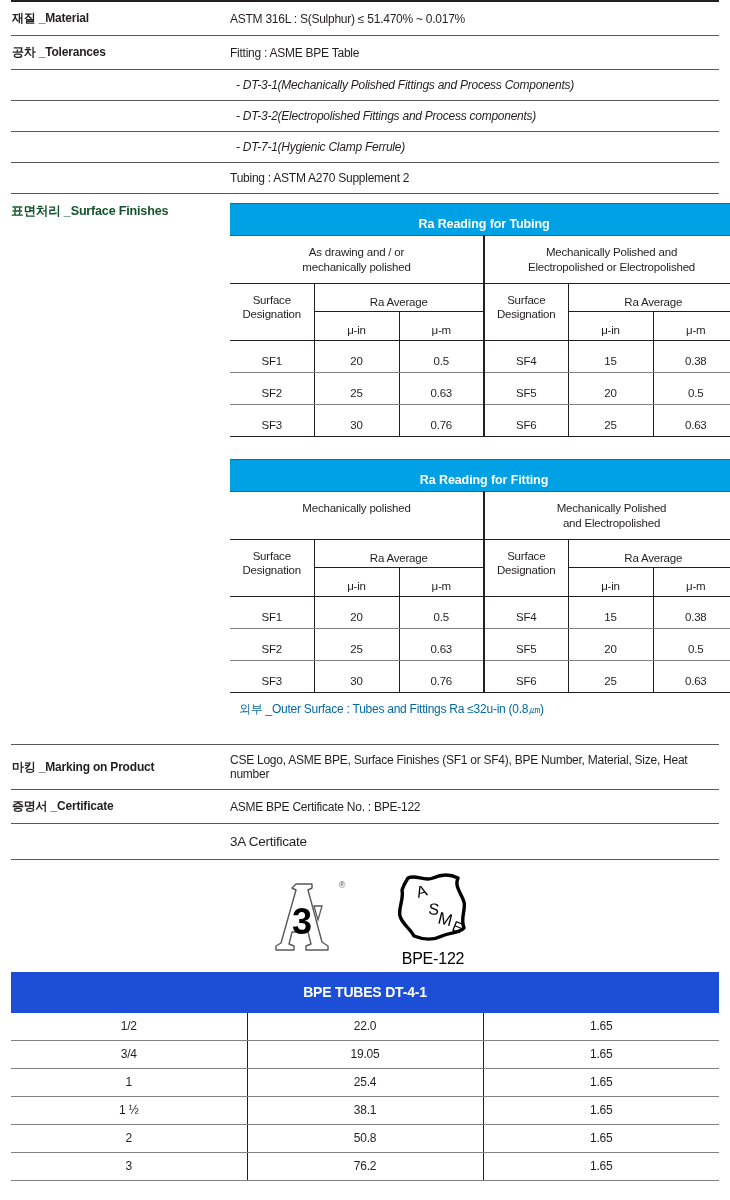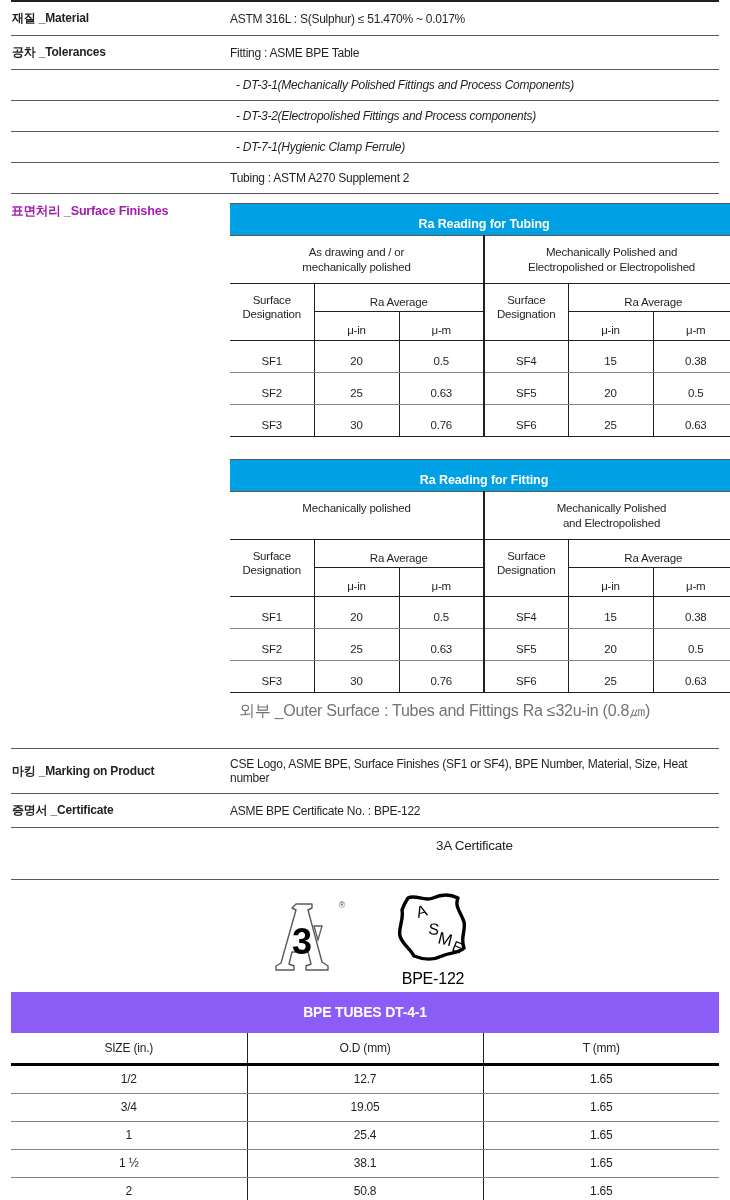--- a/index.html
+++ b/index.html
@@ -50,33 +50,33 @@
     font-size: 12px;
     letter-spacing: -0.25px;
     padding: 8px 0 8px 9px;
     color: #231f20;
   }
   .spec td.value.indent {
     padding-left: 15px;
     font-style: italic;
   }
   .spec td.nolabel { }
-  .spec tr.tall td { padding-top: 10px; padding-bottom: 26px; text-align: center; }
+  .spec tr.tall td { padding-top: 10px; padding-bottom: 10px; }
 
   
   .sf-row td {
     padding-top: 9px !important;
     padding-bottom: 0 !important;
     vertical-align: top;
   }
   .sf-label {
     font-size: 12.6px;
     font-weight: bold;
     letter-spacing: -0.2px;
-    color: #a21caf;
+    color: #14532d;
   }
 
   
   .ra-wrap { padding-left: 9px; }
   .ra {
     border-collapse: collapse;
     width: 508px;
     table-layout: fixed;
     margin: 0;
   }
@@ -127,24 +127,24 @@
     height: 22px;
     line-height: 22px;
     border-bottom: 1px solid #808285;
     border-right: 1px solid #231f20;
   }
   .ra .d.sep { border-left: 2px solid #231f20; }
   .ra .d.last { border-right: none; }
   .ra tr.lastrow .d { border-bottom: 1px solid #231f20; }
 
   .outer-note {
-    font-size: 16px;
+    font-size: 12px;
     letter-spacing: -0.25px;
     padding: 8px 0 0 9px;
-    color: #737373;
+    color: #0369a1;
   }
 
   .gap-after-ra { height: 22px; }
 
   
   .logos {
     height: 108px;
     position: relative;
   }
   .logo-row {
@@ -170,21 +170,21 @@
     border-collapse: collapse;
     width: 708px;
     table-layout: fixed;
   }
   .bpe td, .bpe th {
     padding: 0;
     text-align: center;
     font-weight: normal;
   }
   .bpe .title {
-    background: #8b5cf6;
+    background: #1d4ed8;
     color: #ffffff;
     font-size: 14px;
     font-weight: bold;
     letter-spacing: -0.2px;
     height: 41px;
     line-height: 27px;
   }
   .bpe .hd {
     font-size: 12px;
     letter-spacing: -0.2px;
@@ -452,28 +452,23 @@
     <table class="bpe">
       <colgroup>
         <col style="width:236px">
           <col style="width:236px">
           <col style="width:236px">
       </colgroup>
       <tbody>
         <tr>
           <td class="title" colspan="3">BPE TUBES DT-4-1</td>
         </tr>
-        <tr class="hdrow">
-          <td class="hd">SIZE (in.)</td>
-          <td class="hd">O.D (mm)</td>
-          <td class="hd last">T (mm)</td>
-        </tr>
         <tr>
           <td class="dc">1/2</td>
-          <td class="dc">12.7</td>
+          <td class="dc">22.0</td>
           <td class="dc last">1.65</td>
         </tr>
         <tr>
           <td class="dc">3/4</td>
           <td class="dc">19.05</td>
           <td class="dc last">1.65</td>
         </tr>
         <tr>
           <td class="dc">1</td>
           <td class="dc">25.4</td>

